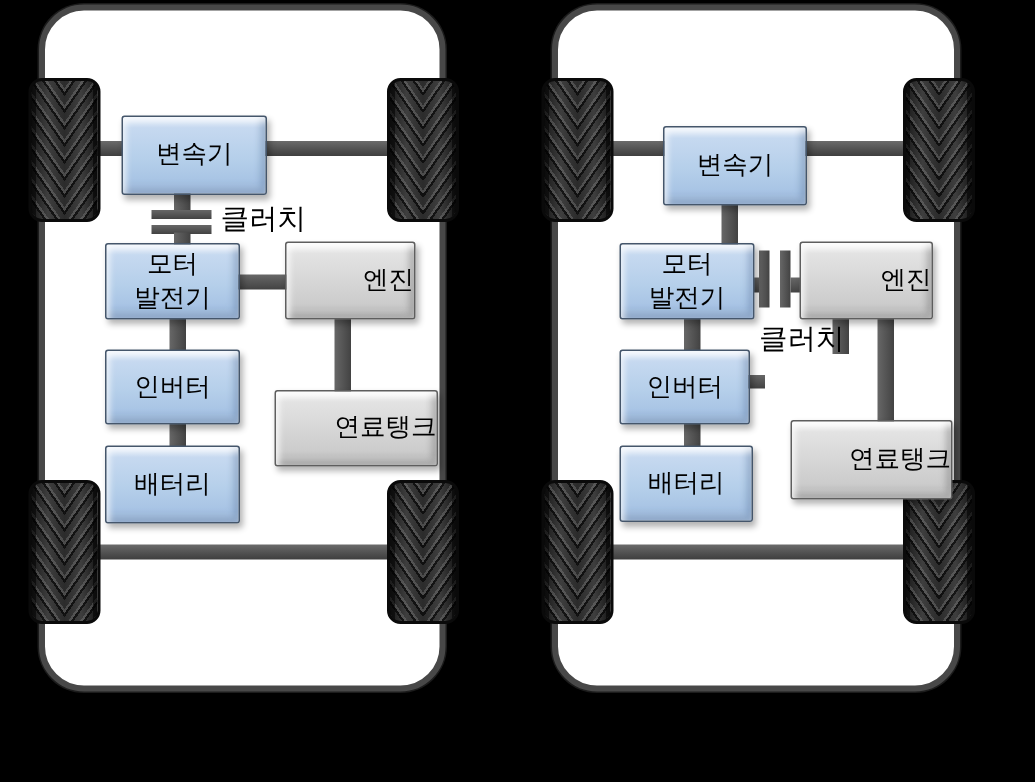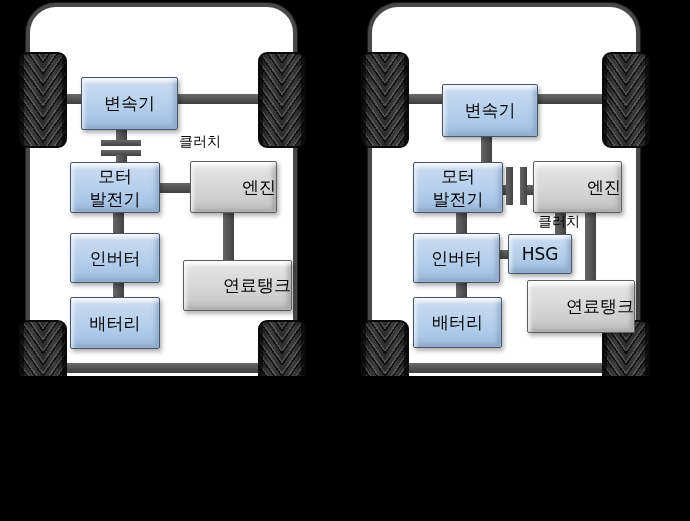--- a/index.html
+++ b/index.html
@@ -1,16 +1,16 @@
 <!DOCTYPE html>
 <html><head>
 <meta charset="utf-8">
 <style>
   html,body{margin:0;padding:0;background:#000;}
-  #stage{position:relative;width:690px;height:376px;background:#000;overflow:hidden;
+  #stage{position:relative;width:690px;height:521px;background:#000;overflow:hidden;
          font-family:"DejaVu Sans","Liberation Sans",sans-serif;color:#000;}
   .carbody{position:absolute;background:#fff;border:4px solid #484848;border-radius:30px;
            box-sizing:border-box;z-index:1;box-shadow:0 0 0 1px #1c1c1c;}
   .tire{position:absolute;width:48px;height:96px;border-radius:9px;z-index:3;
         border:2px solid #0a0a0a;box-sizing:border-box;
         background:
           linear-gradient(90deg,rgba(0,0,0,.55) 0 3px,transparent 3px calc(100% - 3px),rgba(0,0,0,.55) calc(100% - 3px)),
           repeating-linear-gradient(55deg,rgba(0,0,0,.65) 0 1.5px,rgba(150,150,150,.30) 1.5px 3px,rgba(40,40,40,0) 3px 6.5px) left/50% 100% no-repeat,
           repeating-linear-gradient(-55deg,rgba(0,0,0,.65) 0 1.5px,rgba(150,150,150,.30) 1.5px 3px,rgba(40,40,40,0) 3px 6.5px) right/50% 100% no-repeat,
           linear-gradient(90deg,#191919,#3e3e3e 25%,#2b2b2b 50%,#3e3e3e 75%,#161616);}
@@ -20,21 +20,21 @@
   .cnv{background:linear-gradient(90deg,#676767,#4c4c4c 75%,#424242);}
   .bx{position:absolute;z-index:5;box-sizing:border-box;display:flex;flex-direction:column;
       align-items:center;justify-content:center;text-align:center;font-size:17px;line-height:1.3;
       border-radius:2px;}
   .bu{background:linear-gradient(180deg,#e3ecf8 0%,#c6d9f0 14%,#b5cfea 55%,#a7c3e4 86%,#bcd2ec 100%);
       border:1px solid #45566b;
       box-shadow:inset 2px 3px 4px rgba(255,255,255,.75),inset -3px -4px 5px rgba(88,118,158,.45),2px 3px 4px rgba(0,0,0,.30);}
   .gy{background:linear-gradient(180deg,#f6f6f6 0%,#e3e3e3 14%,#d5d5d5 55%,#cacaca 86%,#e0e0e0 100%);
       border:1px solid #5e5e5e;
       box-shadow:inset 2px 3px 4px rgba(255,255,255,.85),inset -3px -4px 5px rgba(105,105,105,.45),2px 3px 4px rgba(0,0,0,.30);align-items:flex-end;}
-  .lbl{position:absolute;z-index:6;font-size:14px;white-space:nowrap;margin-left:32px;}
+  .lbl{position:absolute;z-index:6;font-size:19px;white-space:nowrap;}
   
   #c1-body{left:26px;top:3px;width:271px;height:458px;}
   #c1-tfl{left:19px;top:52px;}   #c1-tfr{left:258px;top:52px;}
   #c1-trl{left:19px;top:320px;}  #c1-trr{left:258px;top:320px;}
   #c1-axf{left:60px;top:94px;width:208px;}
   #c1-axr{left:60px;top:363px;width:208px;}
   #c1-trans{left:81px;top:77px;width:97px;height:53px;}
   #c1-sh1{left:116px;top:128px;width:11px;height:13px;}
   #c1-cp1{left:101px;top:140px;width:40px;height:6px;}
   #c1-cp2{left:101px;top:150px;width:40px;height:6px;}
@@ -140,23 +140,20 @@
     <span>변속기</span>
   </div>
   <div class="bx bu" id="c2-motor">
     <span>모터</span>
     <span>발전기</span>
   </div>
   <div class="bx gy" id="c2-engine">
     <span>엔진</span>
   </div>
   <div class="lbl" id="c2-clutchlbl">클러치</div>
-  <div class="bx bu" id="c2-hsg">
-    <span>HSG</span>
-  </div>
   <div class="bx bu" id="c2-inverter">
     <span>인버터</span>
   </div>
   <div class="bx gy" id="c2-fuel">
     <span>연료탱크</span>
   </div>
   <div class="bx bu" id="c2-battery">
     <span>배터리</span>
   </div>
 

